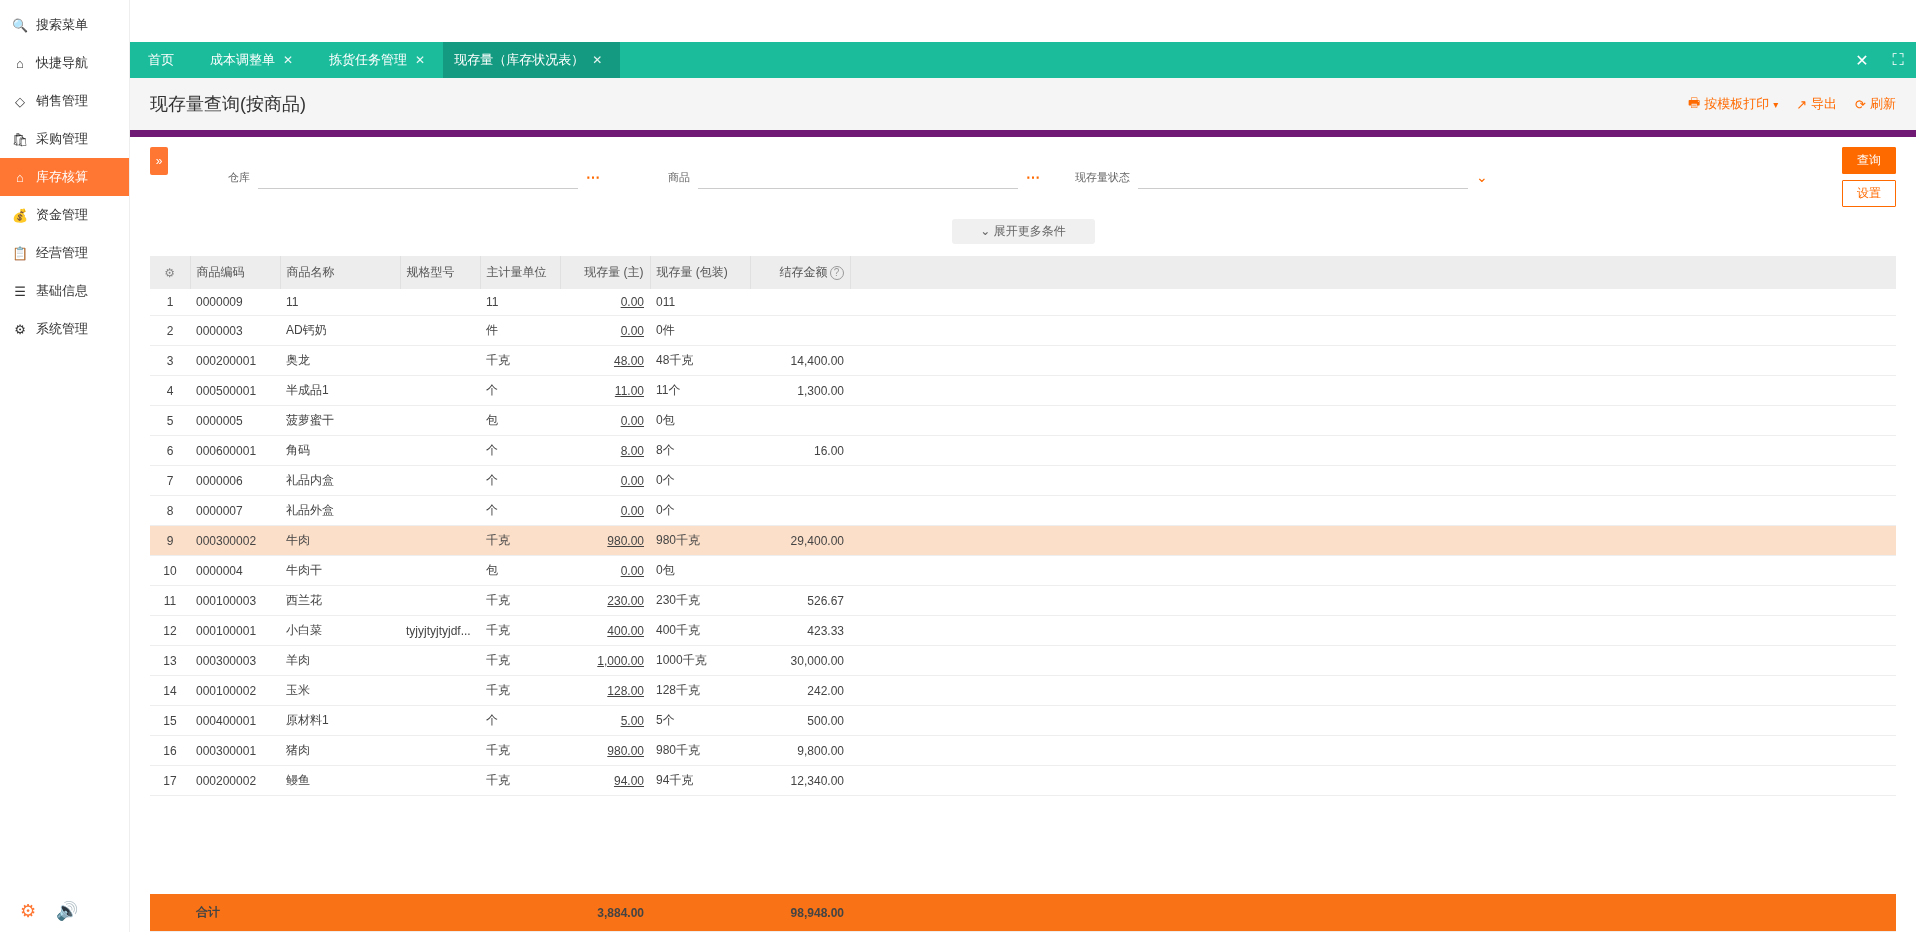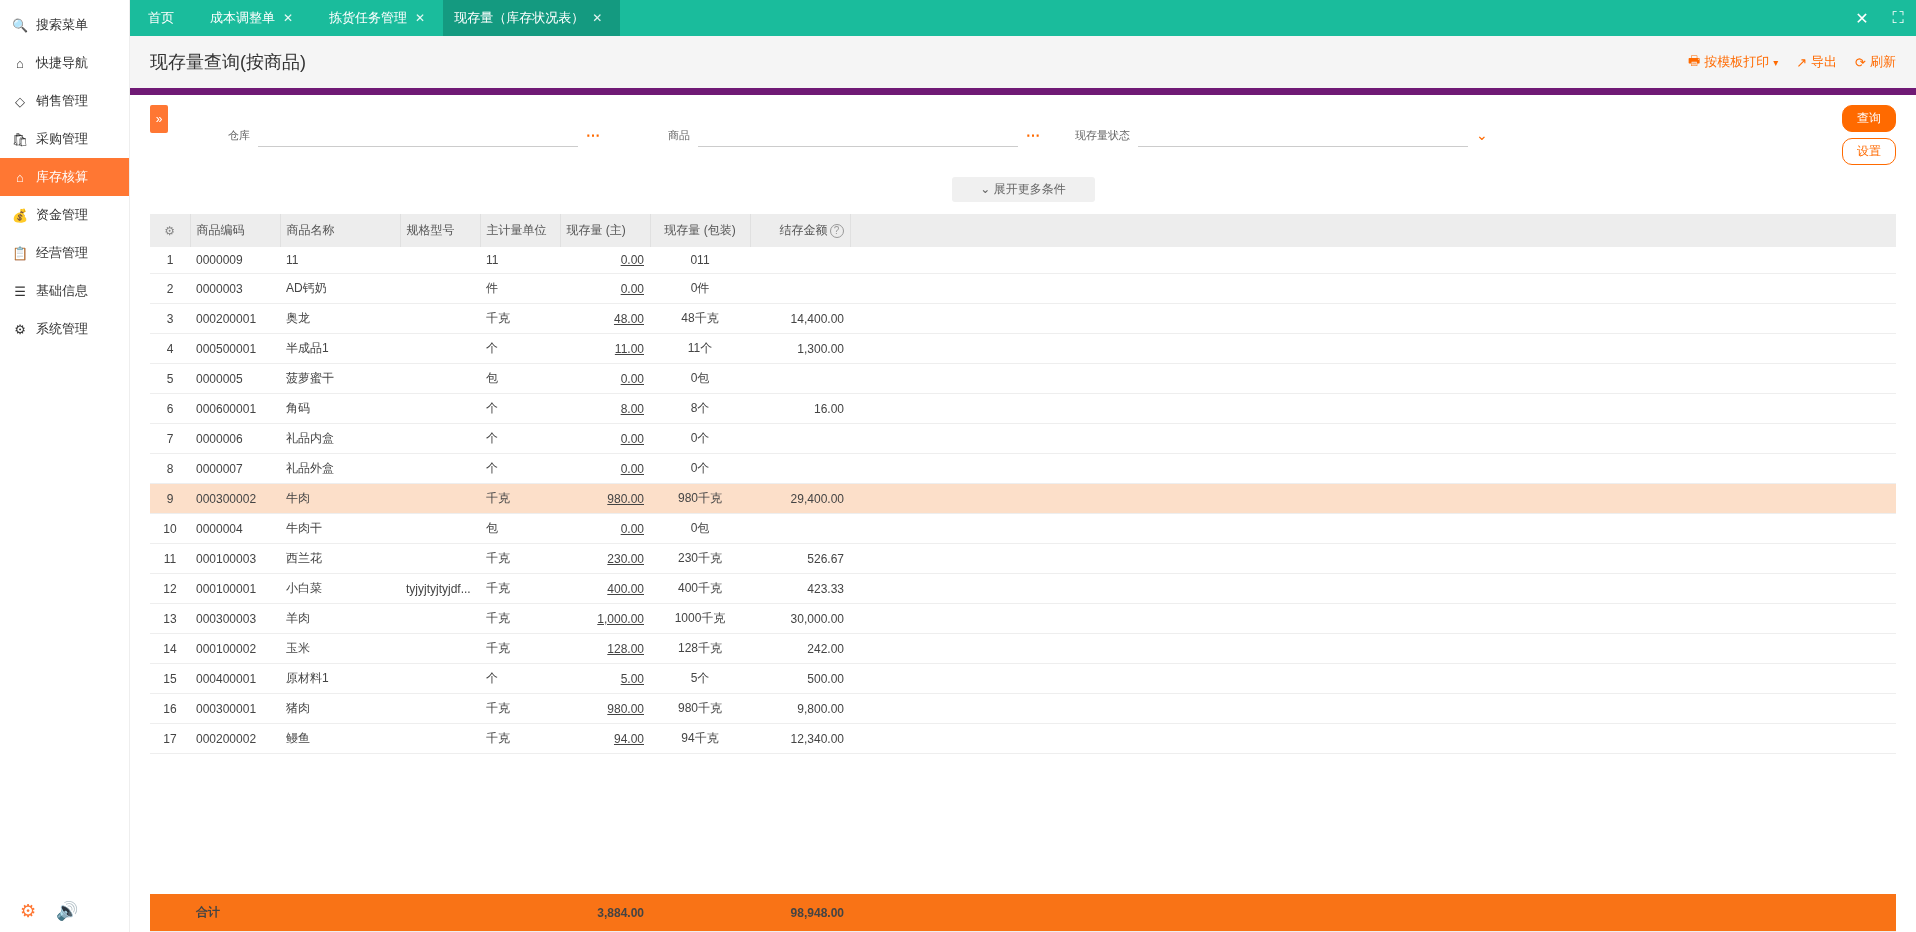--- a/index.html
+++ b/index.html
@@ -4,21 +4,21 @@
 <style>
 * { box-sizing: border-box; margin: 0; padding: 0; }
 body { font-family: "Microsoft YaHei", Arial, sans-serif; font-size: 12px; color: #333; background: #fff; overflow: hidden; }
 .app { display: flex; height: 932px; width: 1916px; }
 .sidebar { width: 130px; border-right: 1px solid #eee; display: flex; flex-direction: column; padding-top: 6px; }
 .side-item { display: flex; align-items: center; gap: 8px; padding: 10px 12px; font-size: 13px; color: #333; cursor: pointer; }
 .side-item.active { background: #ff7733; color: #fff; }
 .side-icon { width: 16px; height: 16px; display: inline-flex; align-items: center; justify-content: center; }
 .sidebar-bottom { margin-top: auto; display: flex; gap: 20px; padding: 10px 20px; }
 .bottom-icon { color: #ff7733; font-size: 18px; }
-.main { flex: 1; display: flex; flex-direction: column; }
+.main { flex: 1; display: flex; flex-direction: column; margin-top: 42px; }
 .tabbar { height: 36px; background: #1abc9c; display: flex; align-items: stretch; }
 .tab { display: flex; align-items: center; gap: 8px; padding: 0 18px; color: #fff; font-size: 13px; cursor: pointer; }
 .tab.active { background: #149a80; padding-left: 11px; }
 .tab-close { font-size: 12px; opacity: .9; }
 .tab-spacer { flex: 1; }
 .tab-btn { width: 36px; display: flex; align-items: center; justify-content: center; color: #fff; font-size: 16px; cursor: pointer; }
 .page-head { display: flex; align-items: center; padding: 14px 20px; background: #f5f5f5; border-bottom: 7px solid #701a75; }
 .page-title { font-size: 18px; font-weight: 500; color: #333; }
 .head-spacer { flex: 1; }
 .head-action { display: flex; align-items: center; gap: 4px; margin-left: 18px; font-size: 13px; cursor: pointer; }
@@ -28,38 +28,38 @@
 .collapse-btn { position: absolute; left: 20px; top: 10px; width: 18px; height: 28px; background: #ff7733; color: #fff; display: flex; align-items: center; justify-content: center; border-radius: 2px; cursor: pointer; font-size: 12px; }
 .search-row { display: flex; align-items: center; gap: 20px; padding-left: 30px; }
 .search-field { display: flex; align-items: center; gap: 8px; }
 .sf-label { width: 70px; text-align: right; color: #666; font-size: 11px; }
 .sf-input { border: none; border-bottom: 1px solid #ccc; padding: 4px 6px; font-size: 12px; outline: none; }
 .sf-input.w1 { width: 320px; }
 .sf-input.w2 { width: 330px; }
 .sf-dots { color: #ff6a00; font-weight: bold; cursor: pointer; font-size: 14px; }
 .sf-chev { color: #ff6a00; font-size: 14px; cursor: pointer; }
 .btn-col { display: flex; flex-direction: column; gap: 6px; margin-left: auto; }
-.btn { padding: 4px 14px; border-radius: 10px; font-size: 12px; cursor: pointer; text-align: center; }
+.btn { padding: 4px 14px; border-radius: 1px; font-size: 12px; cursor: pointer; text-align: center; }
 .btn.primary { background: #ff6a00; color: #fff; border: 1px solid #ff6a00; }
 .btn.ghost { background: #fff; color: #ff6a00; border: 1px solid #ff6a00; }
 .expand-bar { margin: 12px auto 0 auto; width: 143px; text-align: center; font-size: 12px; color: #666; cursor: pointer; background: #f0f0f0; padding: 4px 8px; border-radius: 3px; }
 .expand-bar::before { content: "⌄ "; }
 .table-wrap { padding: 12px 20px 0 20px; flex: 1; display: flex; flex-direction: column; }
 table { width: 100%; border-collapse: collapse; font-size: 12px; }
 thead th { background: #ededed; padding: 8px 6px; text-align: left; font-weight: 500; color: #555; border-right: 1px solid #e0e0e0; }
 thead th:last-child { border-right: none; }
 tbody td { padding: 6px 6px; border-bottom: 1px solid #eee; color: #444; }
 tbody tr.highlight td { background: #fcdfc9; }
 .col-idx { width: 40px; text-align: center; }
 .col-code { width: 90px; }
 .col-name { width: 120px; }
 .col-spec { width: 80px; }
 .col-unit { width: 80px; }
-.col-main { width: 90px; }
-.col-pack { width: 100px; text-align: center; }
+.col-main { width: 90px; text-align: right; }
+.col-pack { width: 100px; }
 .col-amt { width: 100px; text-align: right; }
 td.num-u { text-align: right; text-decoration: underline; }
 td.num-r { text-align: right; }
 .gear { color: #888; }
 .help { display: inline-block; width: 14px; height: 14px; border: 1px solid #999; border-radius: 50%; text-align: center; line-height: 12px; font-size: 10px; color: #999; margin-left: 2px; }
 .footer-row td { background: #f97316; font-weight: 600; padding: 10px 6px; }
 </style>
 </head>
 <body>
 

